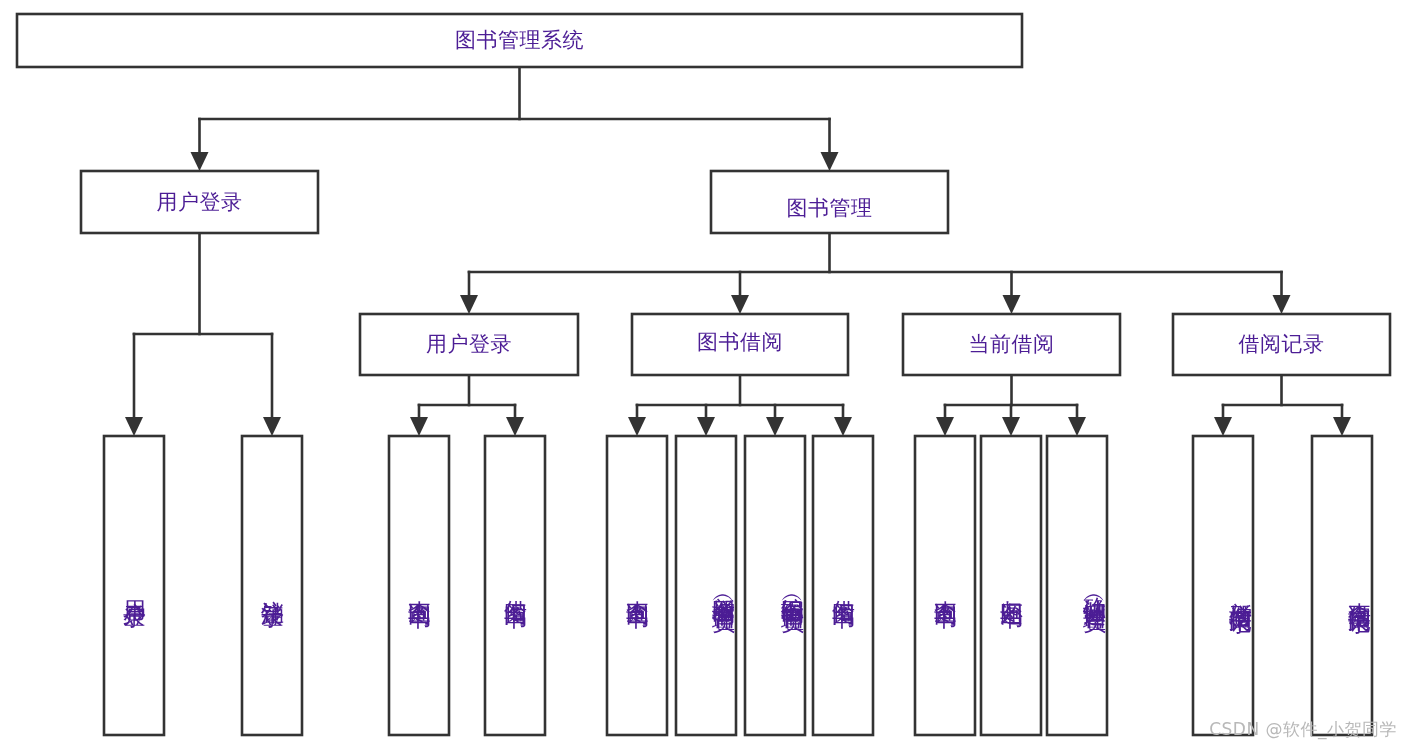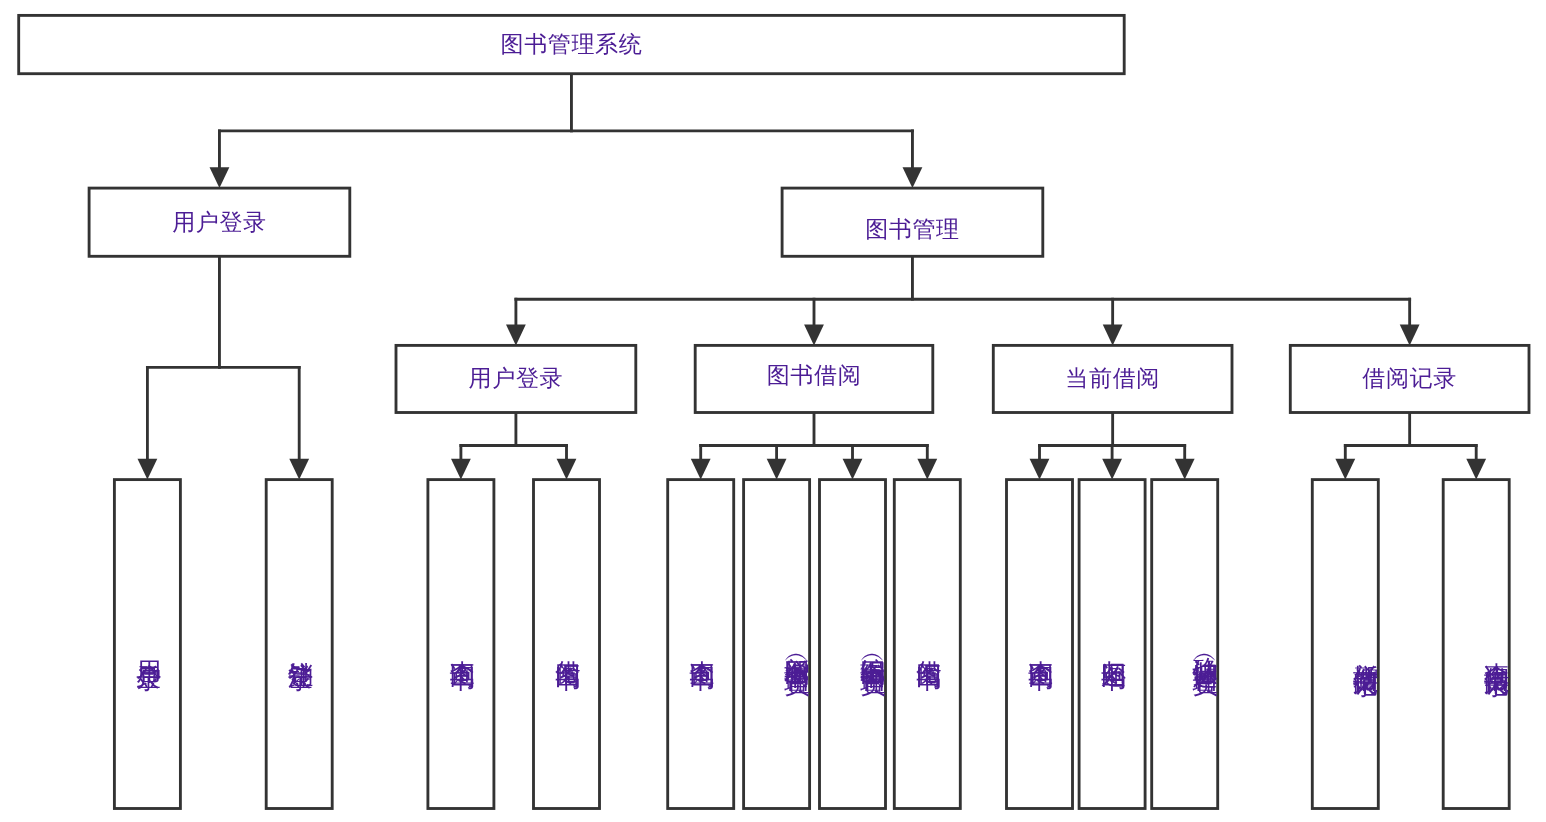--- a/index.html
+++ b/index.html
@@ -183,13 +183,14 @@
       <div class="node-label vertical tall" style="left: 676px; top: 436px; width: 60px; height: 299px;">新增图书（管理员）</div>
       <div class="node-label vertical tall" style="left: 745px; top: 436px; width: 60px; height: 299px;">编辑图书（管理员）</div>
       <div class="node-label vertical mid" style="left: 813px; top: 436px; width: 60px; height: 299px;">借阅图书</div>
       <div class="node-label vertical mid" style="left: 915px; top: 436px; width: 60px; height: 299px;">查询图书</div>
       <div class="node-label vertical mid" style="left: 981px; top: 436px; width: 60px; height: 299px;">归还图书</div>
       <div class="node-label vertical tall" style="left: 1047px; top: 436px; width: 60px; height: 299px;">确认归还（管理员）</div>
       <div class="node-label vertical" style="left: 1193px; top: 436px; width: 60px; height: 299px;">新增借阅记录</div>
       <div class="node-label vertical" style="left: 1312px; top: 436px; width: 60px; height: 299px;">查询借阅记录</div>
     </div>
 
+  <div class="watermark">CSDN @软件_小贺同学</div>
 </div>
 
 </body></html>

